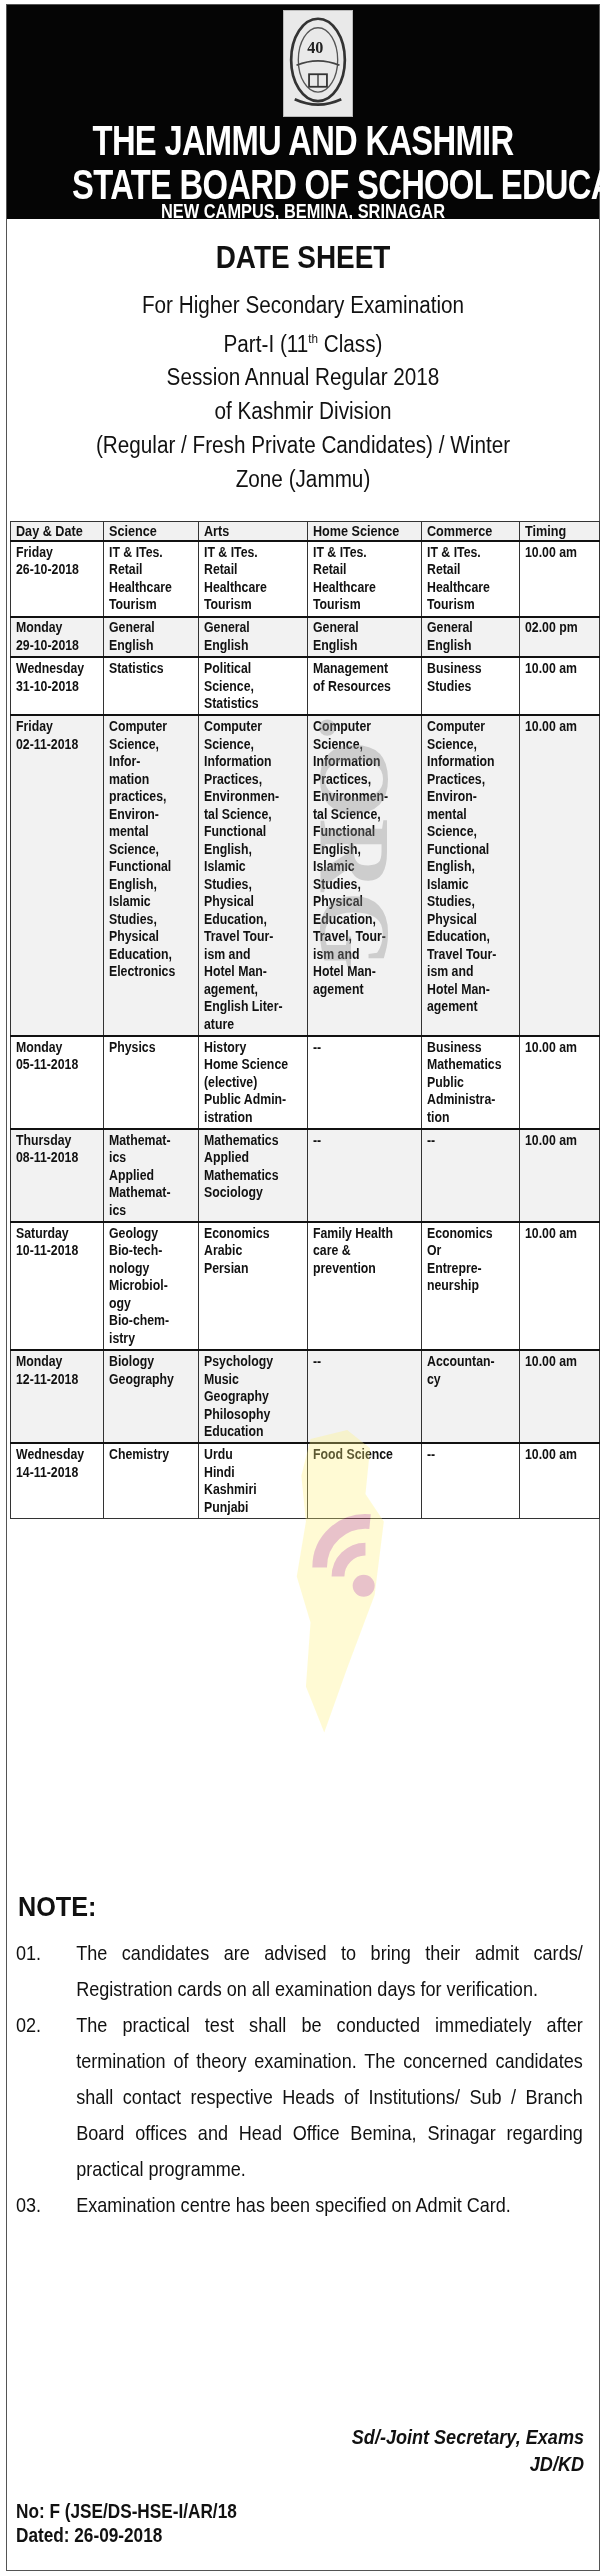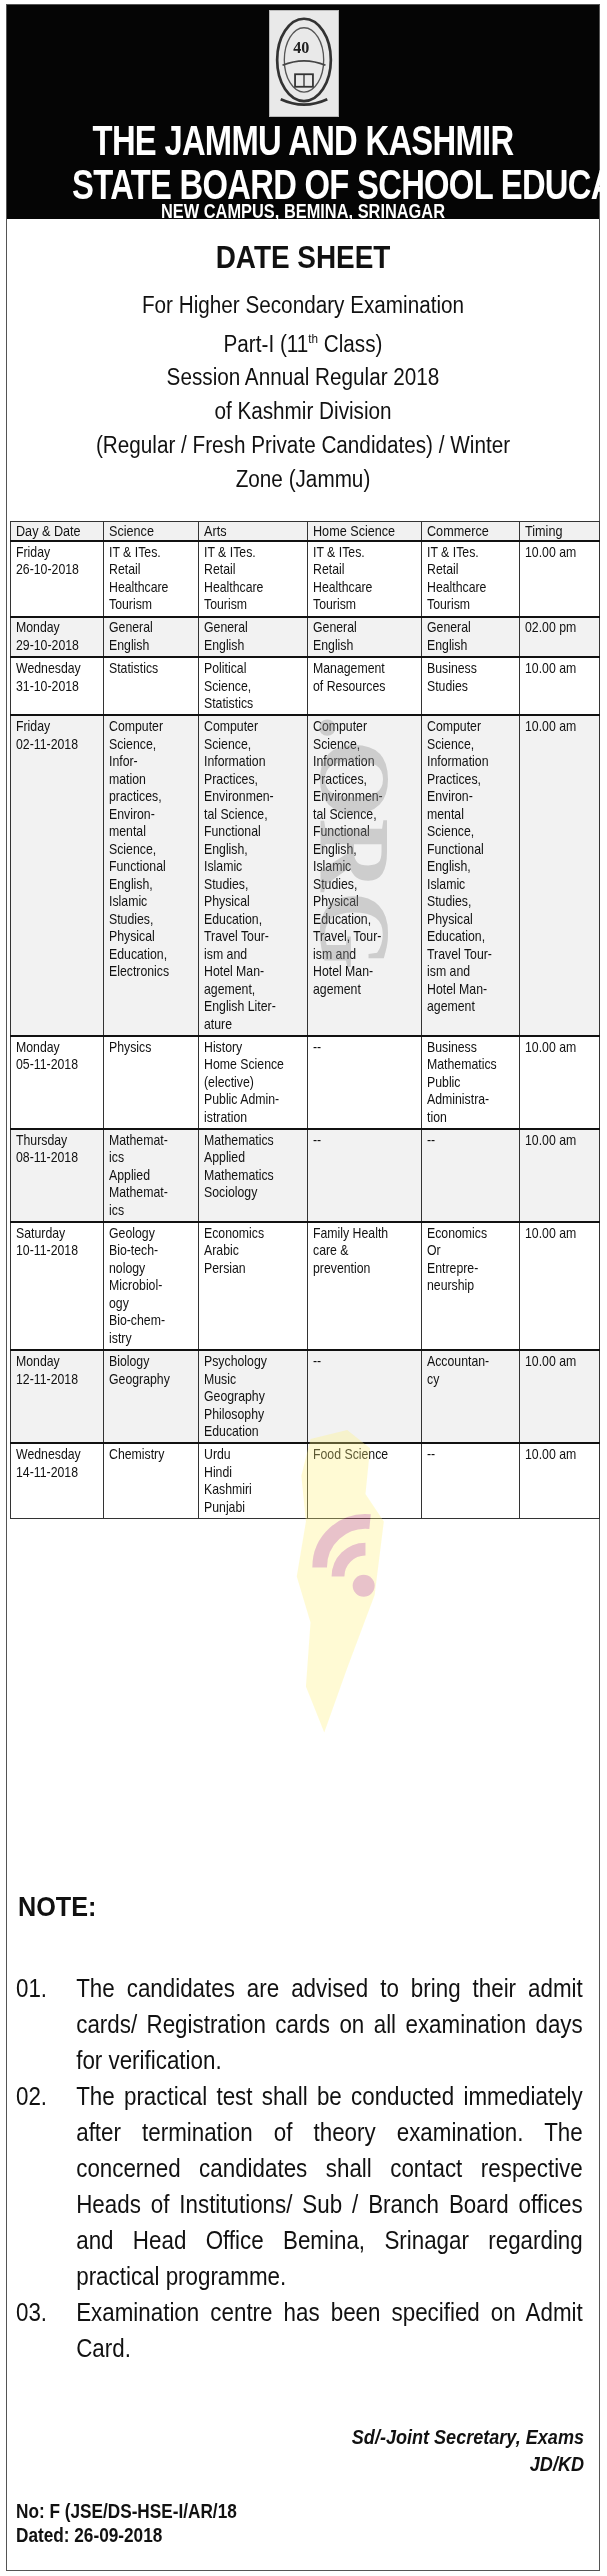--- a/index.html
+++ b/index.html
@@ -1,40 +1,40 @@
 <!DOCTYPE html>
 <html style="font-size:14.7px"><head>
 <meta charset="utf-8">
 <style>
   html, body { margin: 0; padding: 0; background: #ffffff; }
   body { width: 607px; height: 2576px; position: relative; overflow: hidden; font-family: "Liberation Sans", sans-serif; color: #111; }
   .page { position: absolute; left: 5.5px; top: 3.7px; width: 594px; height: 2567px; border: 0.9px solid #555; box-sizing: border-box; background: #fff; }
   .masthead { position: absolute; left: 0; top: 0; width: 592px; height: 214px; background: #050505; color: #fff; text-align: center; }
-  .logo { position: absolute; left: 262px; top: 5.5px; width: 70px; height: 107px; background: #e9e9e9; border: 0.9px solid #bbb; box-sizing: border-box; }
+  .logo { position: absolute; left: 276px; top: 5.5px; width: 70px; height: 107px; background: #e9e9e9; border: 0.9px solid #bbb; box-sizing: border-box; }
   .logo svg { width: 100%; height: 100%; display: block; }
   .mh-line1 { position: absolute; left: 0; right: 0; top: 112px; font-family: "Liberation Sans", sans-serif; font-weight: bold; font-size: 42px; letter-spacing: -0.9px; transform: scaleX(0.78); transform-origin: center; line-height: 48px; }
   .mh-line2 { position: absolute; left: 0; right: 0; top: 156px; font-weight: bold; font-size: 42px; letter-spacing: -0.9px; transform: scaleX(0.78); transform-origin: center; line-height: 48px; white-space: nowrap; }
   .mh-line3 { position: absolute; left: 0; right: 0; top: 197px; font-weight: bold; font-size: 19.3px; transform: scaleX(0.85); transform-origin: center; line-height: 20px; }
 
   .title { position: absolute; left: 0; right: 0; top: 234px; text-align: center; font-weight: bold; font-size: 31px; transform: scaleX(0.9); line-height: 37px; }
   .subtitle { position: absolute; left: 0; right: 0; top: 283px; text-align: center; font-size: 23px; line-height: 34px; transform: scaleX(0.9); }
   .subtitle div { white-space: nowrap; }
   .subtitle sup { font-size: 13px; }
 
   table.sheet { position: absolute; left: 3.7px; top: 516px; width: 589px; border-collapse: collapse; table-layout: fixed; font-weight: bold; font-size: 14.3px; line-height: 17.5px; }
-  table.sheet td, table.sheet th { border: 0.9px solid #333; vertical-align: top; padding: 1.8px 3.7px 1.8px 4.6px; text-align: left; font-weight: normal; }
+  table.sheet td, table.sheet th { border: 0.9px solid #333; vertical-align: top; padding: 1.8px 3.7px 1.8px 4.6px; text-align: left; font-weight: bold; }
   table.sheet th { background: #f1f1f1; border-bottom: 2.8px solid #111; font-size: 14.7px; padding-top: 0.9px; padding-bottom: 0; }
   table.sheet tr.shade td { background: #f2f2f2; }
   table.sheet tr td { border-top: 2.8px solid #111; margin-top: 24px; }
   .cell-line { display: block; white-space: nowrap; transform: scaleX(0.86); transform-origin: left; }
 
   .watermark { position: absolute; left: 276px; top: 708px; width: 110px; height: 1058px; pointer-events: none; opacity: 0.35; }
 
   .note-head { position: absolute; left: 11px; top: 1886px; font-weight: bold; font-size: 28px; transform: scaleX(0.9); transform-origin: left; }
-  .notes { position: absolute; left: 9.2px; top: 1930px; width: 580px; font-size: 26px; line-height: 36px; margin-top: 35px; }
+  .notes { position: absolute; left: 9.2px; top: 1930px; width: 580px; font-size: 21px; line-height: 36px; }
   .note { position: relative; padding-left: 70px; text-align: justify; transform: scaleX(0.86); transform-origin: left; width: 589px; }
   .note .num { position: absolute; left: 0; top: 0; }
   .note-text { display: block; }
 
   .sign1 { position: absolute; right: 14.7px; top: 2420px; font-weight: bold; font-style: italic; font-size: 21px; transform: scaleX(0.86); transform-origin: right; white-space: nowrap; }
   .sign2 { position: absolute; right: 14.7px; top: 2447px; font-weight: bold; font-style: italic; font-size: 21px; transform: scaleX(0.86); transform-origin: right; }
   .ref1 { position: absolute; left: 9.2px; top: 2495px; font-weight: bold; font-size: 20px; transform: scaleX(0.86); transform-origin: left; white-space: nowrap; }
   .ref2 { position: absolute; left: 9.2px; top: 2519px; font-weight: bold; font-size: 20px; transform: scaleX(0.86); transform-origin: left; white-space: nowrap; }
 </style>
 </head>

